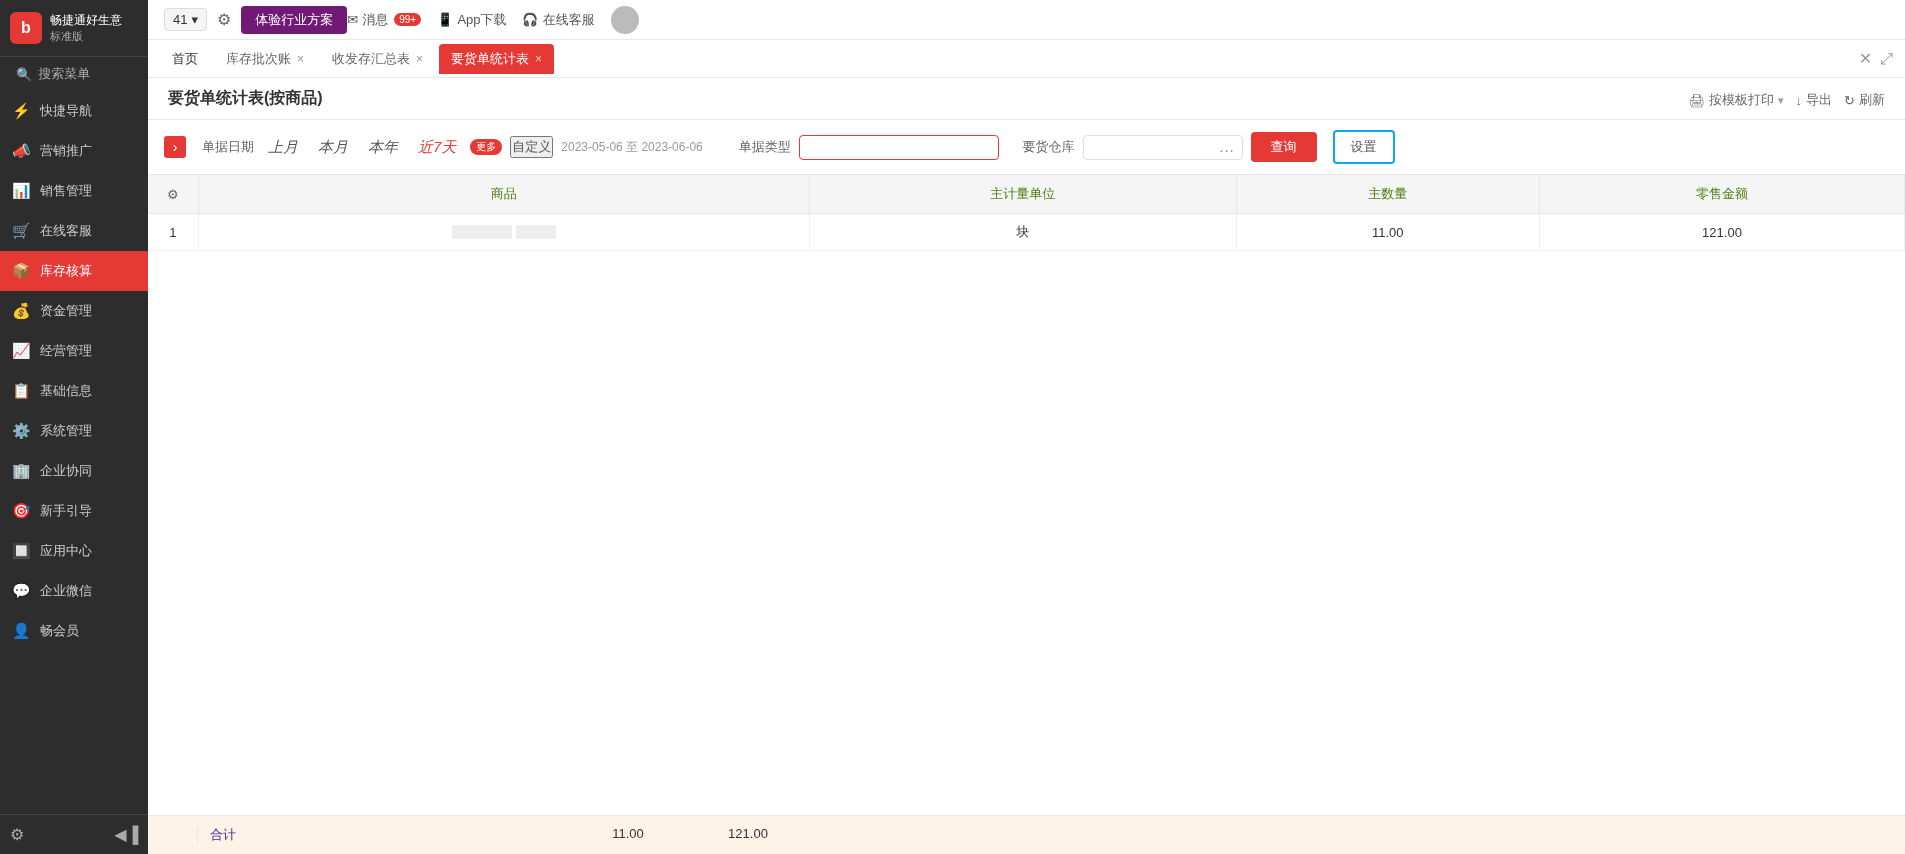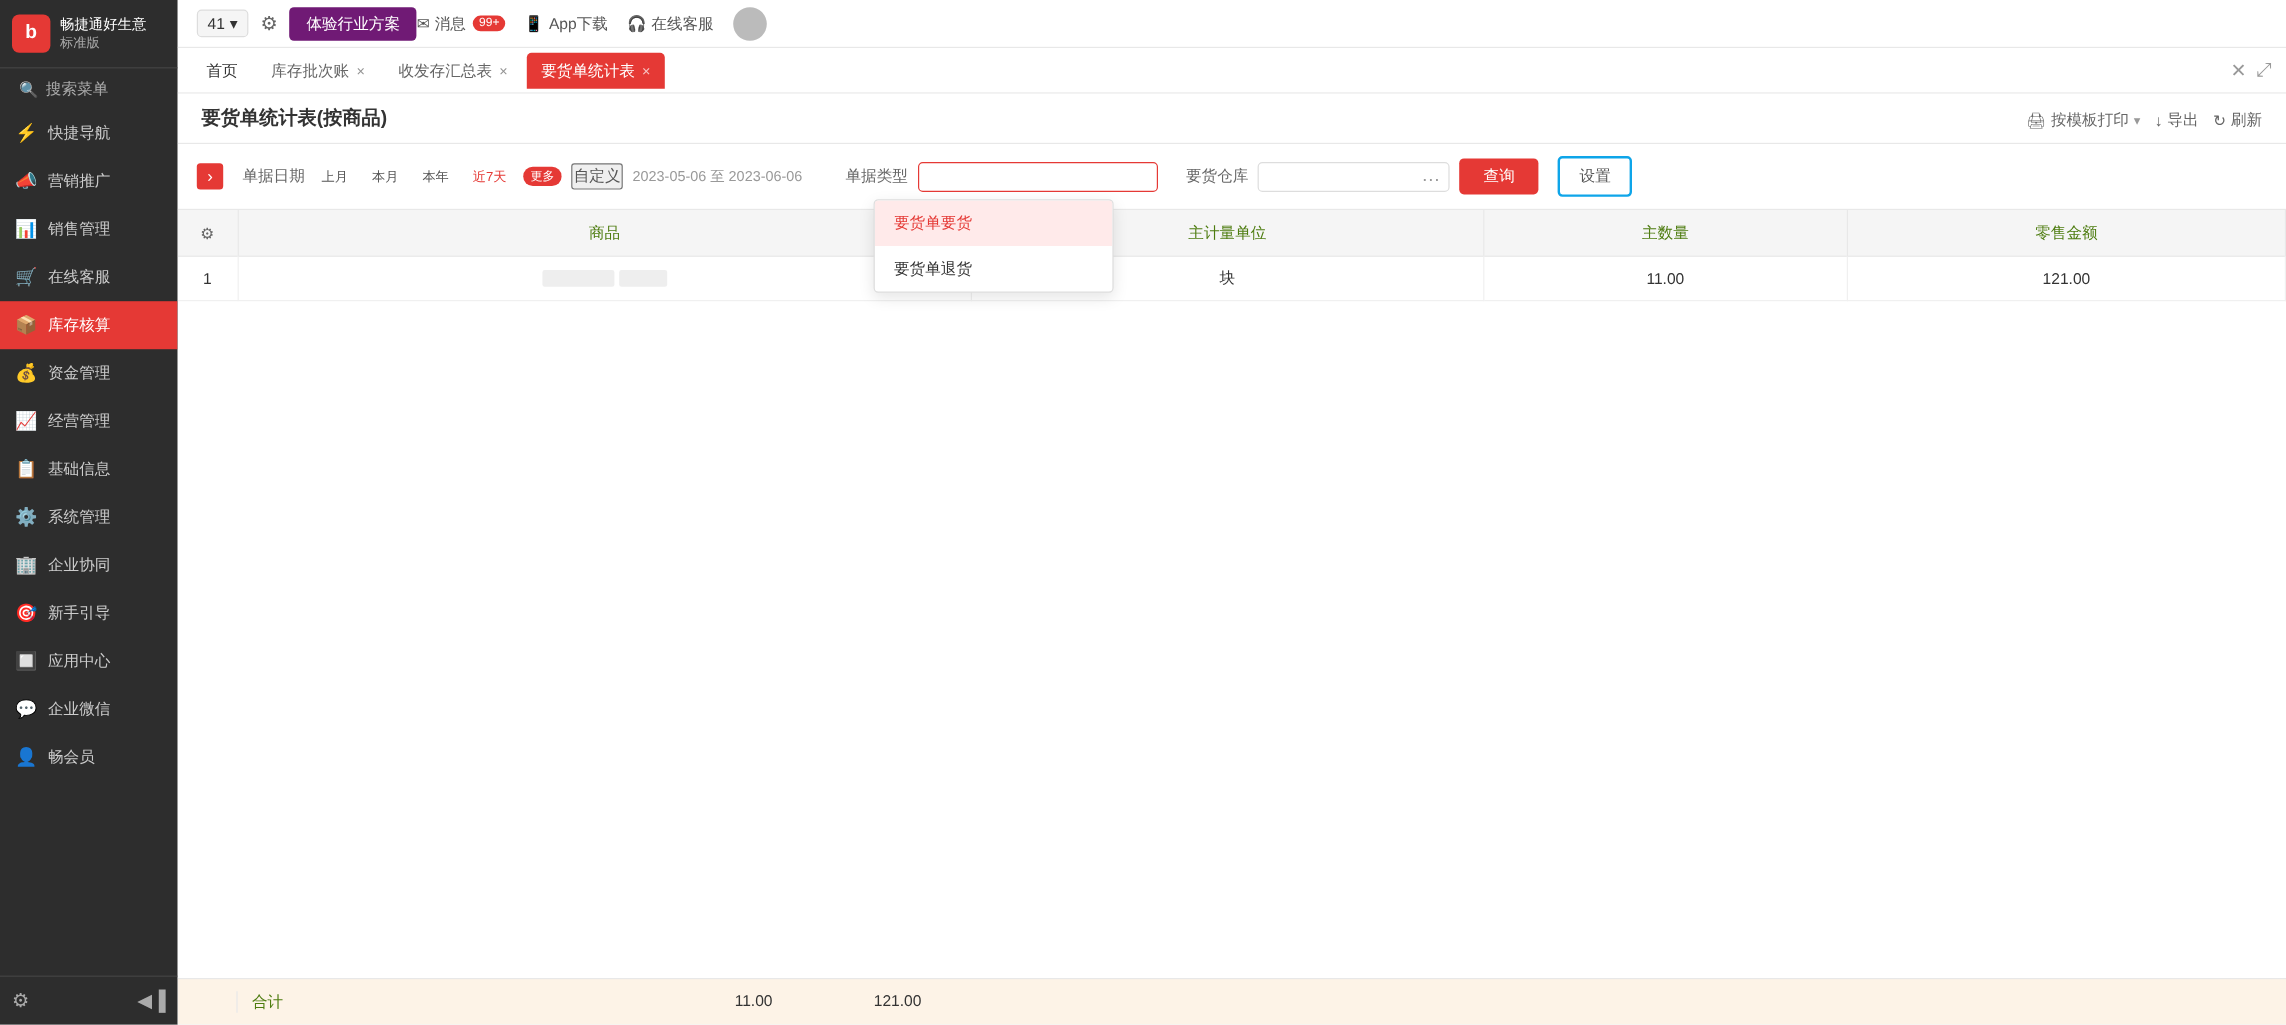--- a/index.html
+++ b/index.html
@@ -273,22 +273,23 @@
     .filter-label {
       color: #666;
       font-size: 13px;
       white-space: nowrap;
     }
     .date-btn {
       background: none;
       border: none;
       color: #555;
       cursor: pointer;
-      font-size: 11px;
+      font-size: 15px;
       padding: 2px 6px;
+      font-style: italic;
     }
     .date-btn.active { color: #e53935; }
     .date-badge {
       background: #e53935;
       color: white;
       border-radius: 10px;
       font-size: 10px;
       padding: 1px 6px;
       cursor: pointer;
     }
@@ -444,21 +445,21 @@
       display: flex;
       padding: 10px 0;
       flex-shrink: 0;
     }
     .footer-empty {
       width: 50px;
       border-right: 1px solid #e8e8e8;
     }
     .footer-label {
       padding: 0 12px;
-      color: #4d7c0f;
+      color: #4c1d95;
       font-weight: normal;
       min-width: 250px;
     }
     .footer-unit { min-width: 120px; text-align: center; color: #333; }
     .footer-qty { min-width: 120px; text-align: center; color: #333; }
     .footer-amount { min-width: 120px; text-align: center; color: #333; }
   </style>
 </head>
 <body>
 
@@ -643,28 +644,20 @@
         <span class="filter-label">要货仓库</span>
         <div style="position:relative;display:flex;align-items:center;">
           <input class="warehouse-input" value="" style="">
           <span class="more-btn">…</span>
         </div>
       </div>
 
       <button class="query-btn">查询</button>
       <button class="settings-filter-btn">设置</button>
 
-      <div class="dropdown-menu">
-        <div class="dropdown-item selected">
-          <span>要货单要货</span>
-        </div>
-        <div class="dropdown-item">
-          <span>要货单退货</span>
-        </div>
-      </div>
     </div>
 
     <div class="table-container">
       <table>
         <thead>
           <tr>
             <th class="settings-th">⚙</th>
             <th>商品</th>
             <th>主计量单位</th>
             <th>主数量</th>

